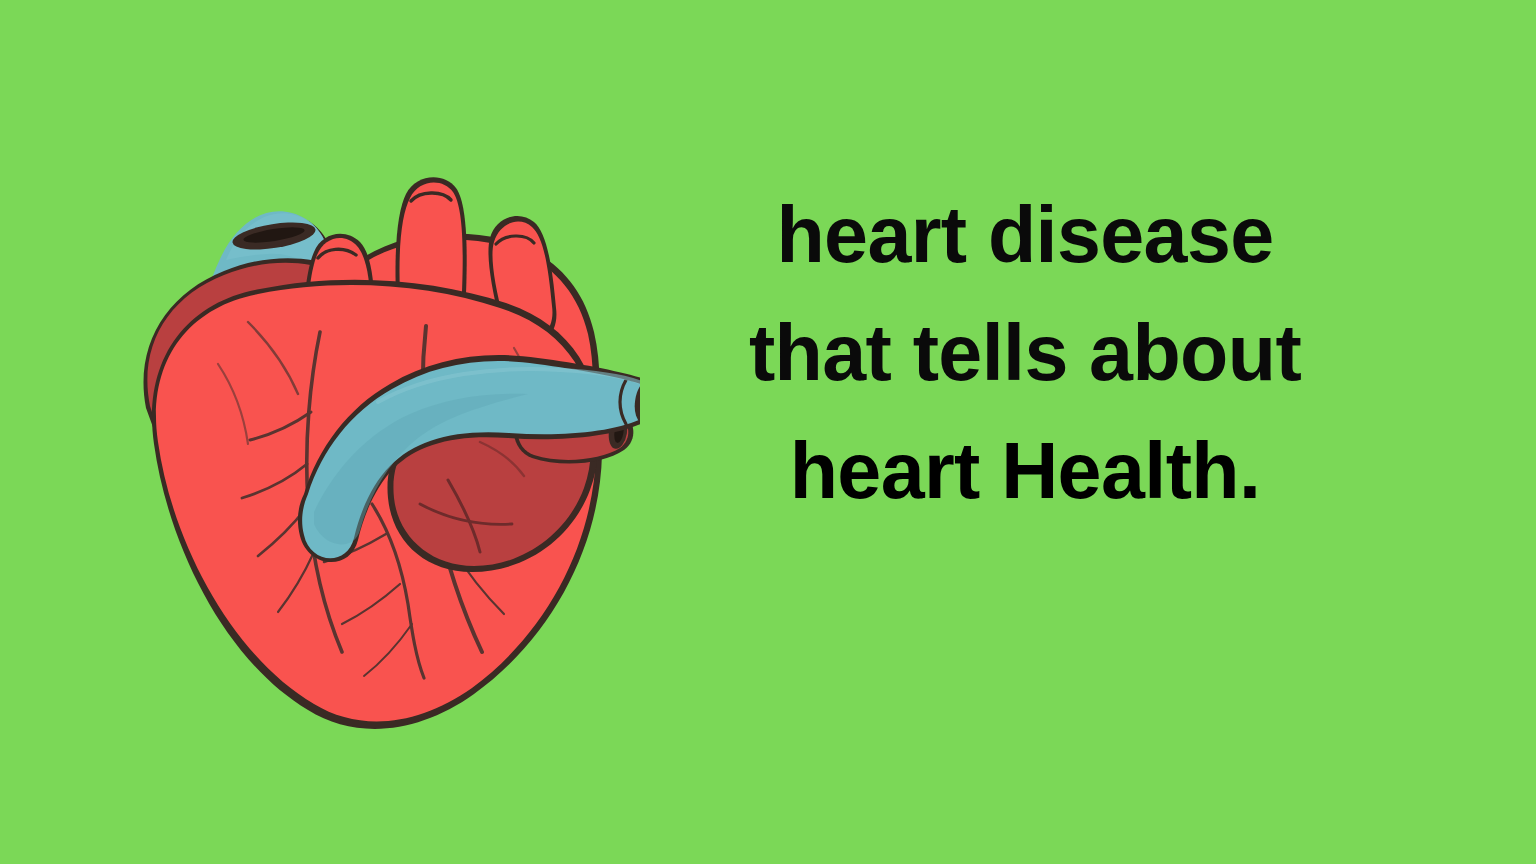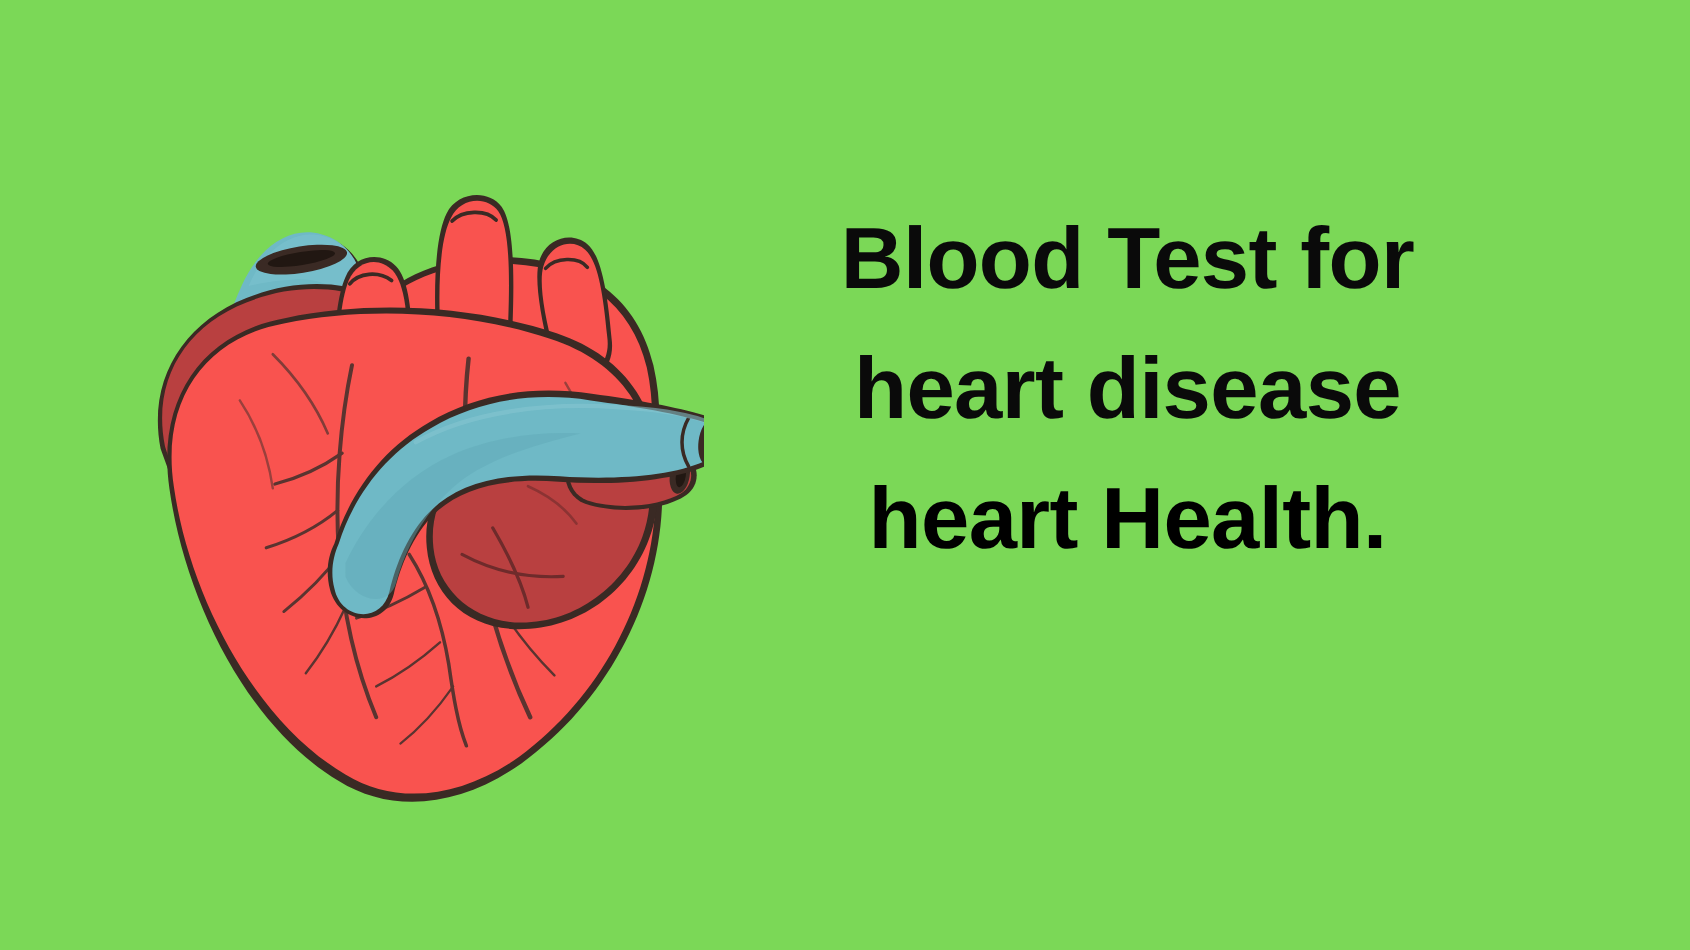--- a/index.html
+++ b/index.html
@@ -232,18 +232,18 @@
         <path d="M498 268 C490 282 490 298 498 312" fill="none" stroke="#3A2A24" stroke-width="3.2" stroke-linecap="round"></path>
         <ellipse cx="516" cy="290" rx="9" ry="20" transform="rotate(7 516 290)" fill="#3A2A24"></ellipse>
         <ellipse cx="517" cy="290" rx="4.5" ry="13" transform="rotate(7 517 290)" fill="#211712"></ellipse>
 
         <path d="M250 290 C300 262 368 254 432 258 C470 260 498 265 514 271" fill="none" stroke="#86C6D1" stroke-width="4" stroke-linecap="round" opacity="0.55"></path>
       </g>
     </svg>
   </div>
 
   <div id="headline">
-    <span class="headline-line" style="color: rgb(10, 10, 10);">Blood Test for</span>
     <span class="headline-line" style="color: rgb(10, 10, 10);">heart disease</span>
+    <span class="headline-line" style="color: rgb(10, 10, 10);">that tells about</span>
     <span class="headline-line" style="color: #000000;">heart Health.</span>
   </div>
 
 </div>
 
 </body></html>

